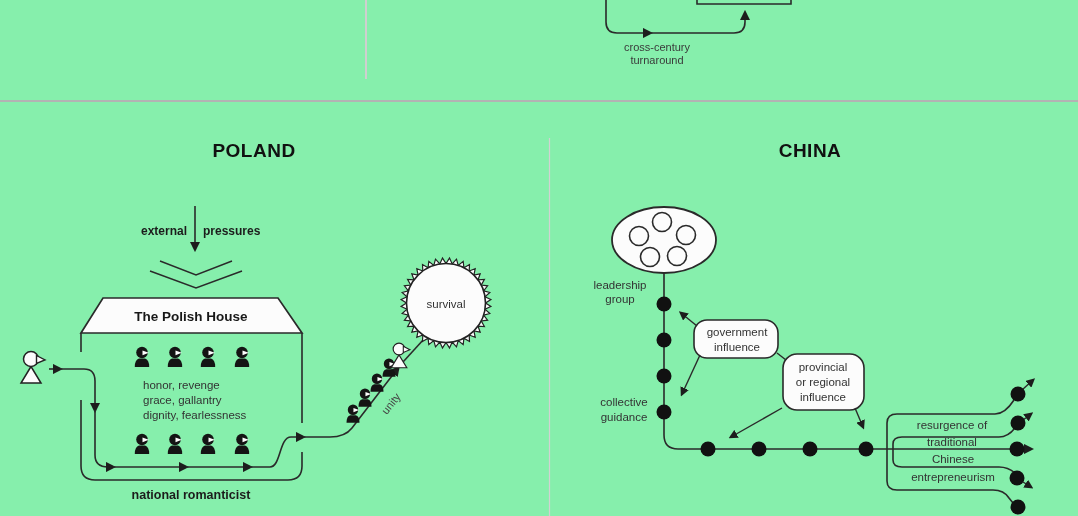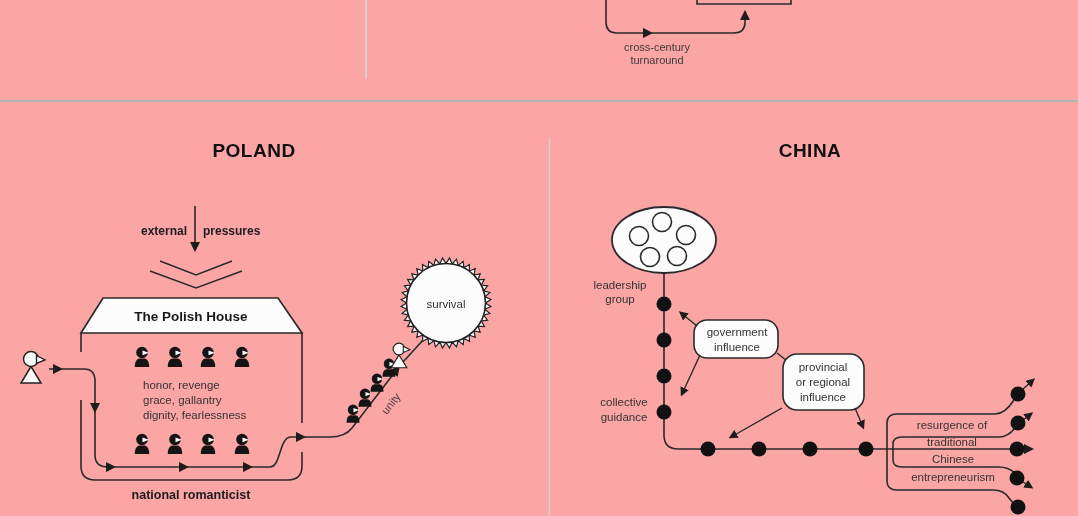--- a/index.html
+++ b/index.html
@@ -1,17 +1,17 @@
 <!DOCTYPE html>
 <html><head>
 <meta charset="utf-8">
 <style>
   html,body{margin:0;padding:0;background:#ffffff;}
   .page{
-    position:relative;width:1078px;height:516px;background:#fca5a5;
+    position:relative;width:1078px;height:516px;background:#86efac;
     font-family:"Liberation Sans","DejaVu Sans",sans-serif;overflow:hidden;
   }
   svg{display:block;}
   text{fill:#333;}
   .t-small{font-size:11px;fill:#3a3a3a;}
   .t-label{font-size:11.5px;fill:#333;}
   .t-title{font-size:19px;font-weight:700;fill:#111;letter-spacing:.5px;}
   .t-house{font-size:13.5px;font-weight:700;fill:#181818;}
   .t-bold{font-size:12px;font-weight:700;fill:#1c1c1c;}
   .t-caption{font-size:12.5px;font-weight:700;fill:#1c1c1c;}

